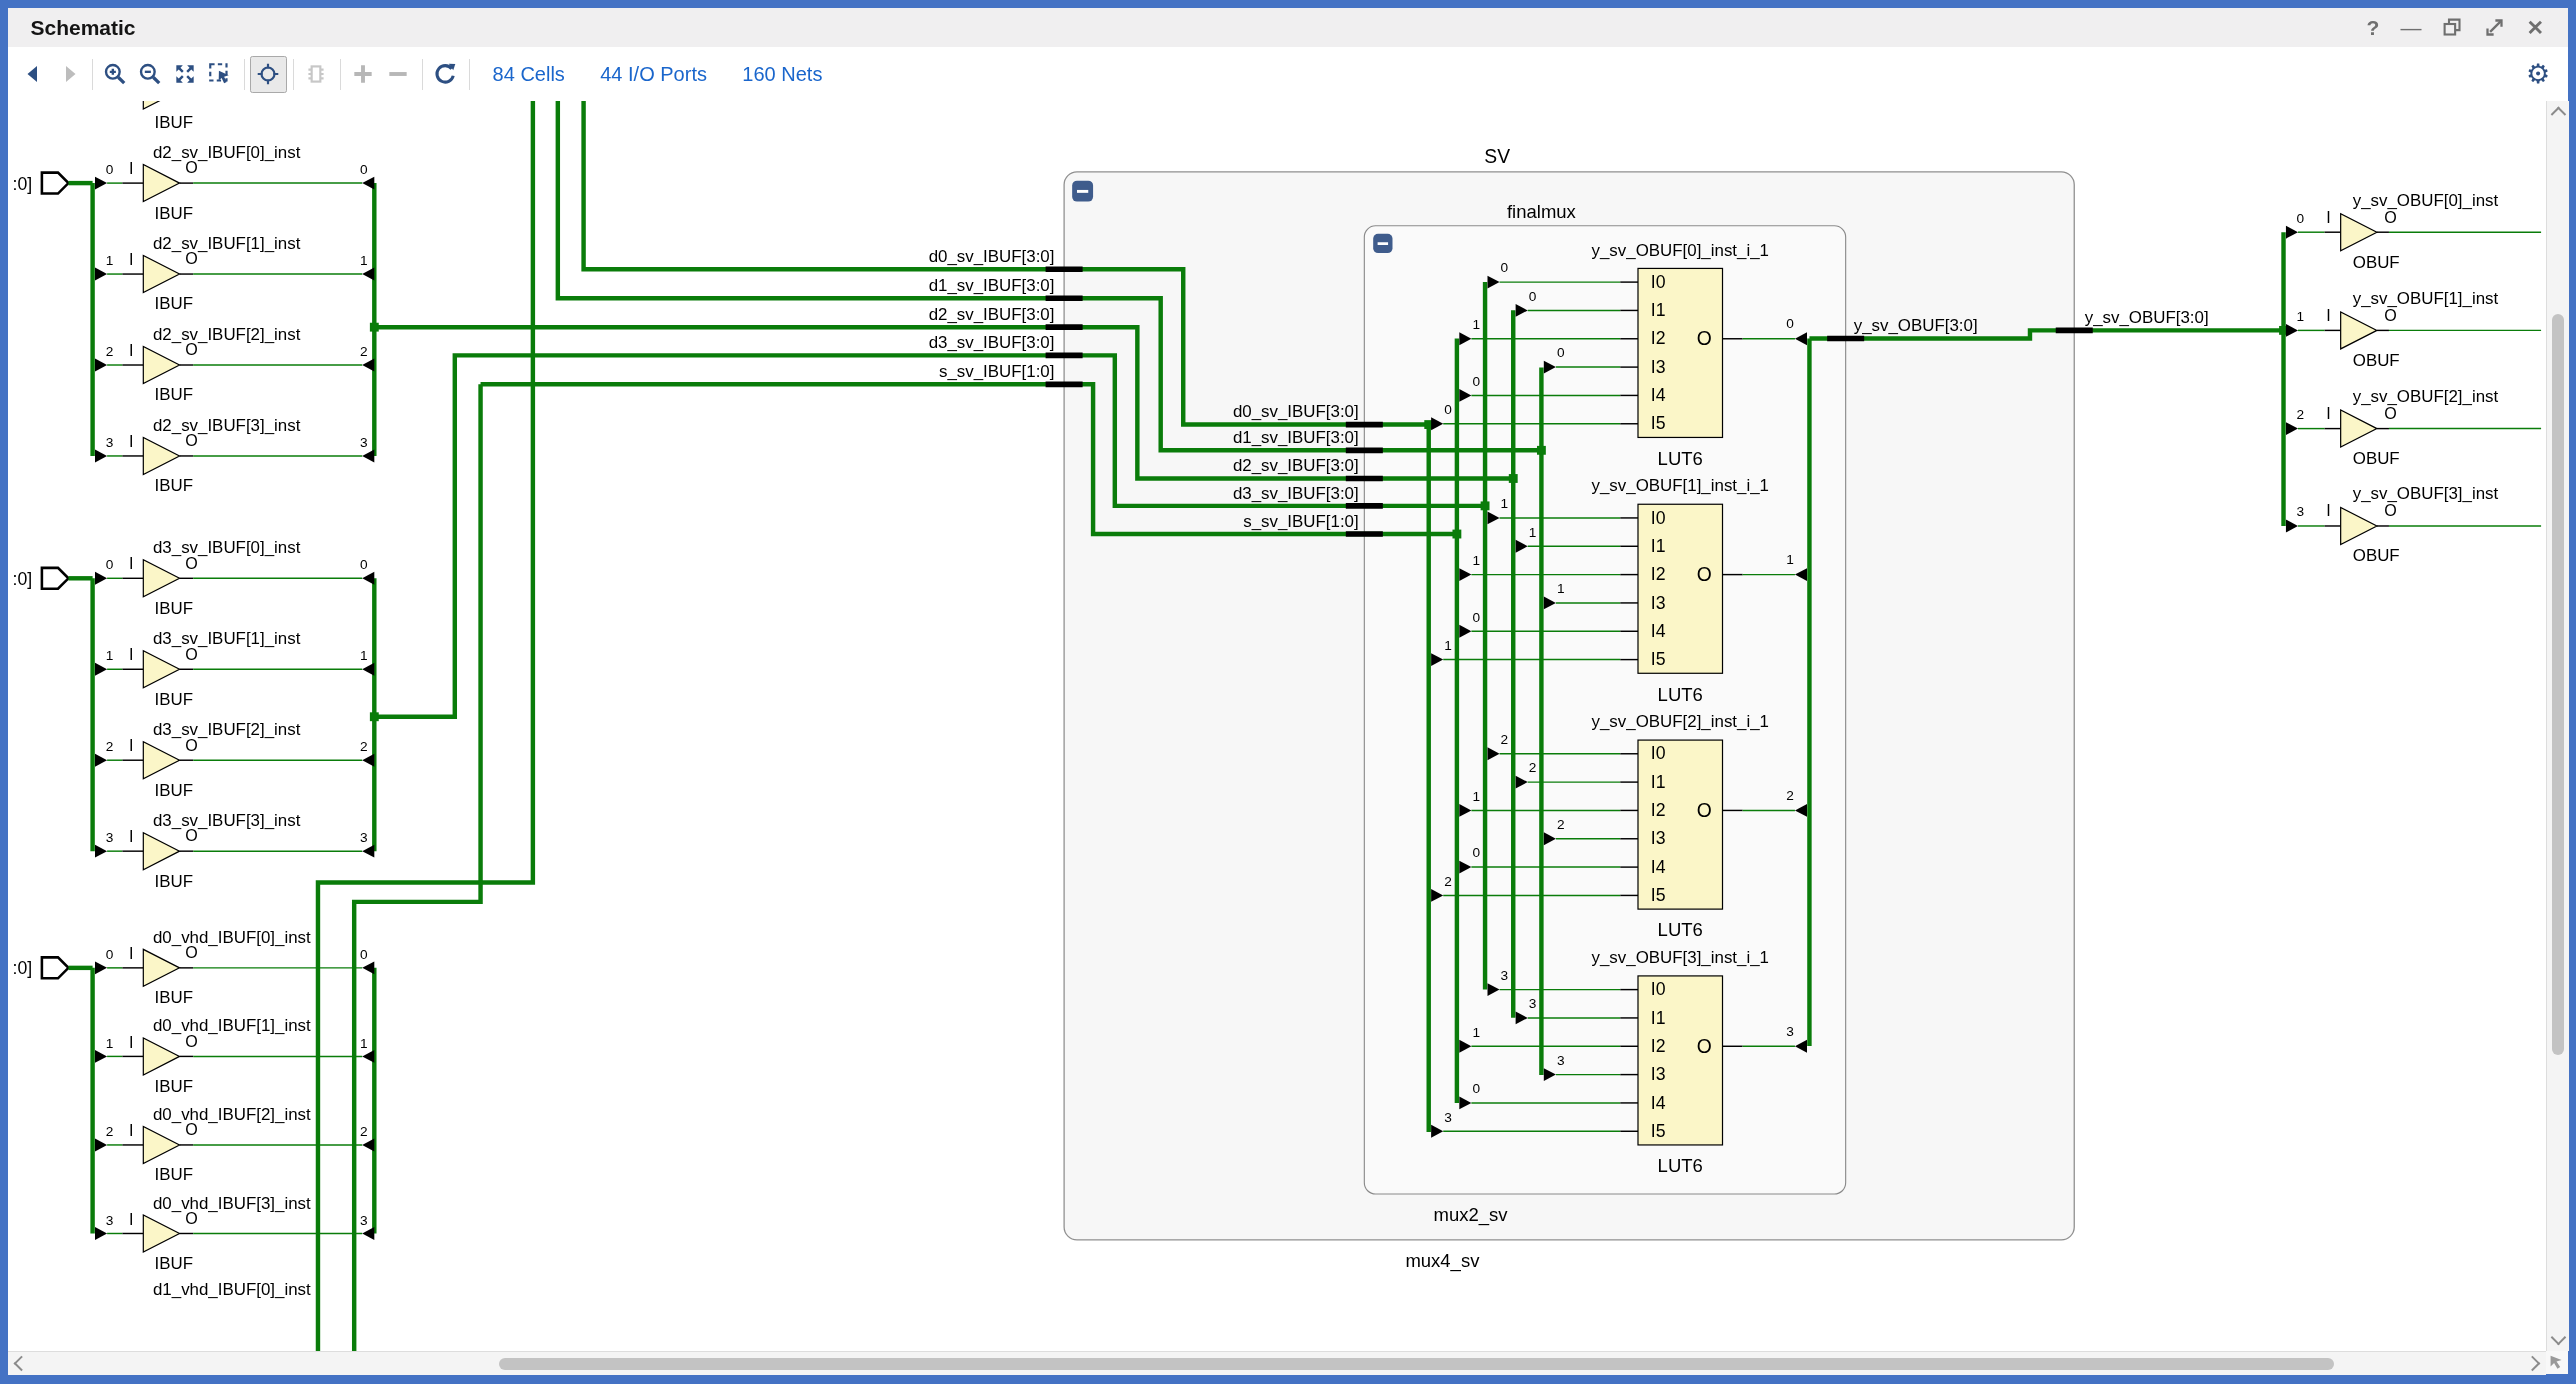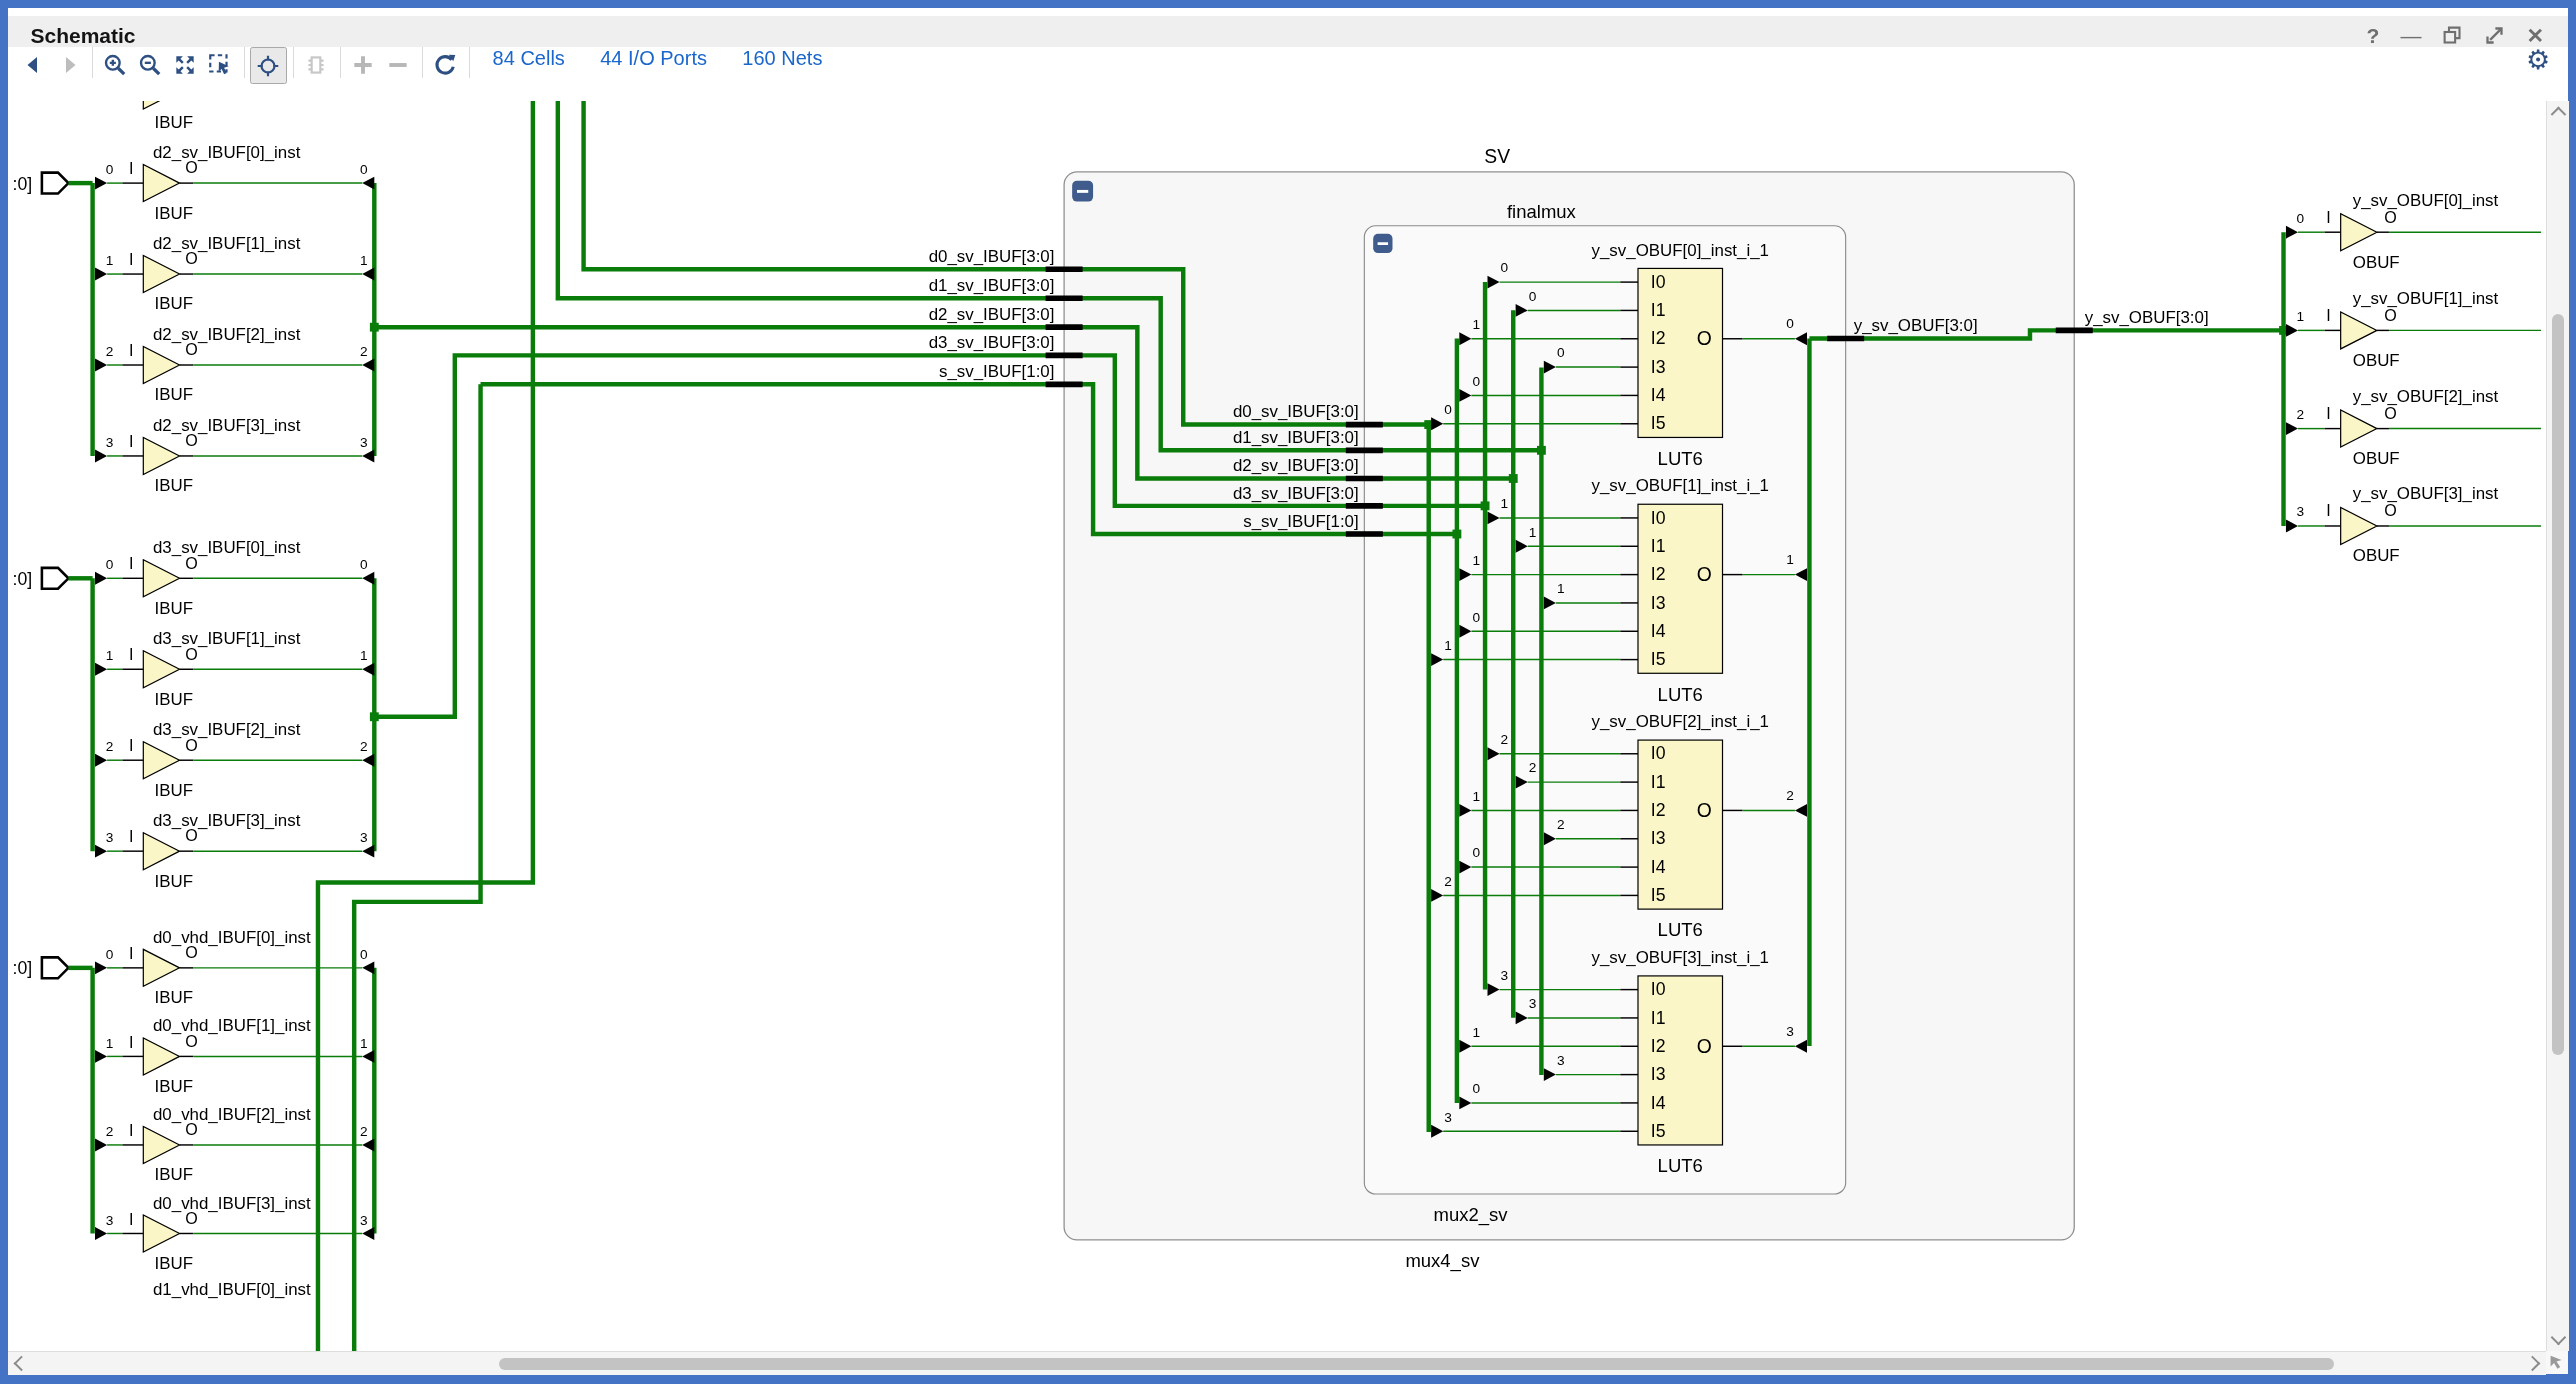--- a/index.html
+++ b/index.html
@@ -1,28 +1,28 @@
 <!DOCTYPE html>
 <html style="font-size:13px"><head>
 <meta charset="utf-8">
 <style>
   html,body{margin:0;padding:0;}
   body{width:2576px;height:1385px;background:#4472c4;overflow:hidden;
        font-family:"Liberation Sans",sans-serif;}
   #win{position:absolute;left:8px;top:8px;width:2560px;height:1365px;background:#fff;}
   
-  #titlebar{position:absolute;left:0;top:8px;width:100%;height:39px;background:#f0eff0;
+  #titlebar{position:absolute;left:0;top:0;width:100%;height:39px;background:#f0eff0;
             border-bottom:0.8px solid #d8d8d8;display:flex;align-items:center;}
   #titlebar .title{font-weight:bold;font-size:21px;color:#141414;margin-left:22.5px;}
   #winbtns{margin-left:auto;display:flex;align-items:center;gap:21px;margin-right:24px;color:#6f6f6f;}
   #winbtns span{font-size:21px;font-weight:bold;cursor:default;line-height:1;}
   #winbtns svg{display:block;}
   
   #toolbar{position:absolute;left:0;top:39px;width:100%;height:54px;background:#ffffff;
-           border-bottom:0.8px solid #d0d0d0;display:flex;align-items:flex-start;}
+           border-bottom:0.8px solid #d0d0d0;display:flex;align-items:center;}
   .tbtn{width:35px;height:35px;display:flex;align-items:center;justify-content:center;border-radius:2.4px;}
   .tbtn.selected{background:#e9e9e9;border:0.8px solid #a9a9a9;}
   .tsep{width:0.8px;height:31px;background:#dadada;margin:0 5.6px;}
   .tlink{color:#1a66cc;font-size:20px;margin:0 17.7px;cursor:pointer;white-space:nowrap;}
   #gear{margin-left:auto;margin-right:17.7px;font-size:27px;color:#2d4f82;line-height:1;}
   
   #canvas{position:absolute;left:0;top:93px;width:2538px;height:1250px;background:#ffffff;overflow:hidden;}
   #vscroll{position:absolute;left:2538px;top:93px;width:22px;height:1250px;background:#f4f4f4;border-left:0.8px solid #ddd;}
   #hscroll{position:absolute;left:0;top:1343px;width:2538px;height:22.5px;background:#f4f4f4;border-top:0.8px solid #ddd;}
   #corner{position:absolute;left:2538px;top:1343px;width:22px;height:22.5px;background:#f8f8f8;}

